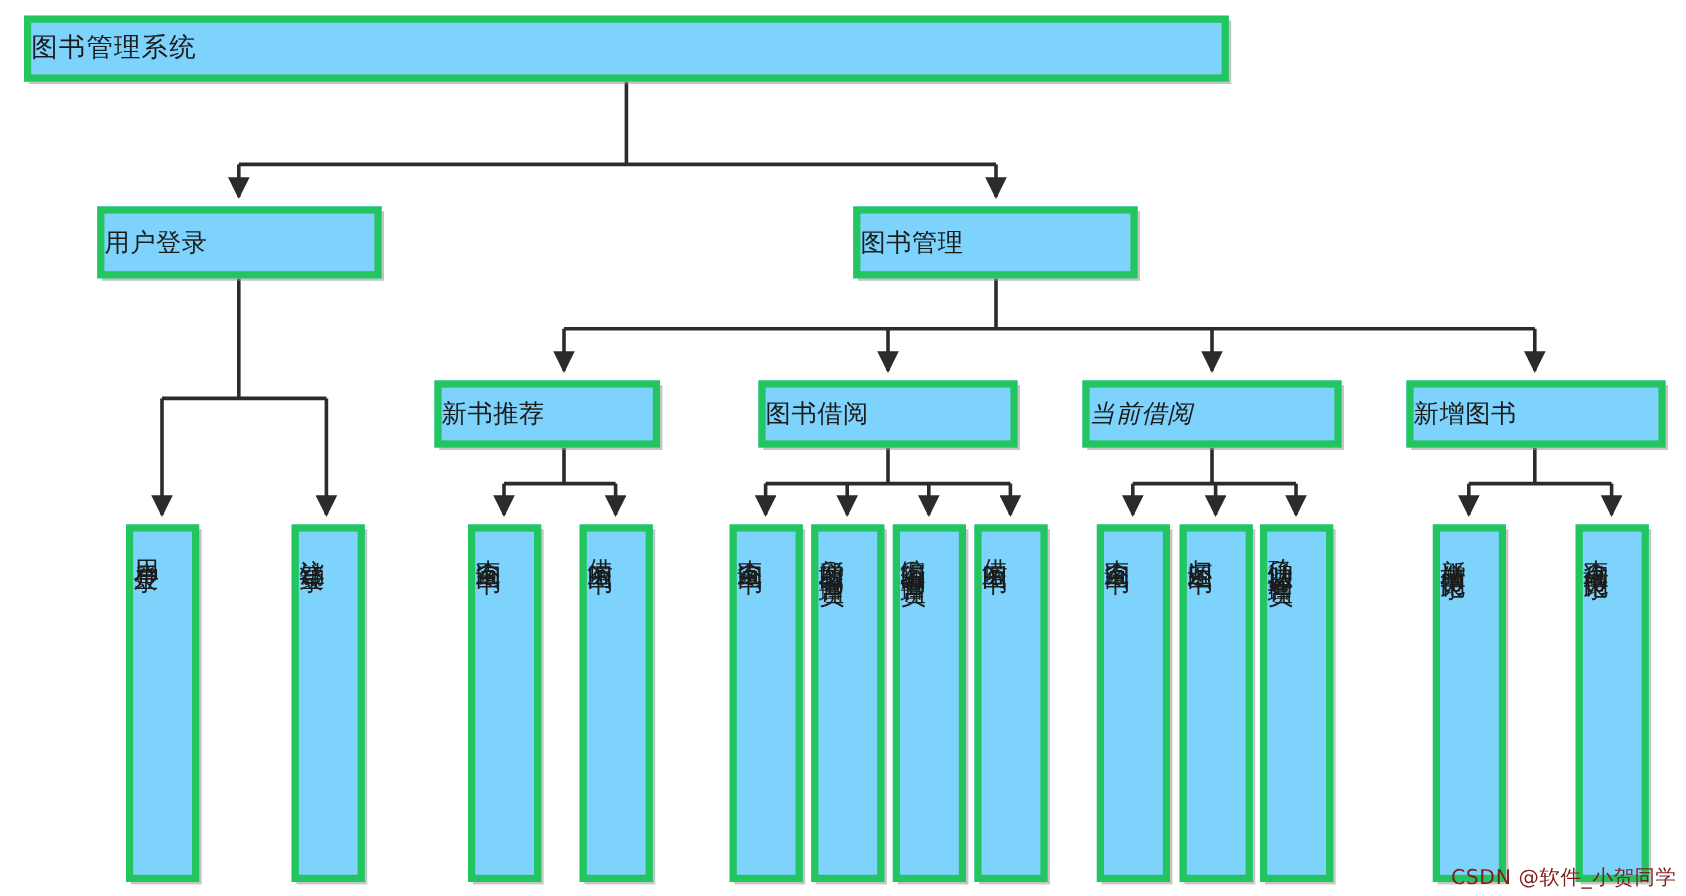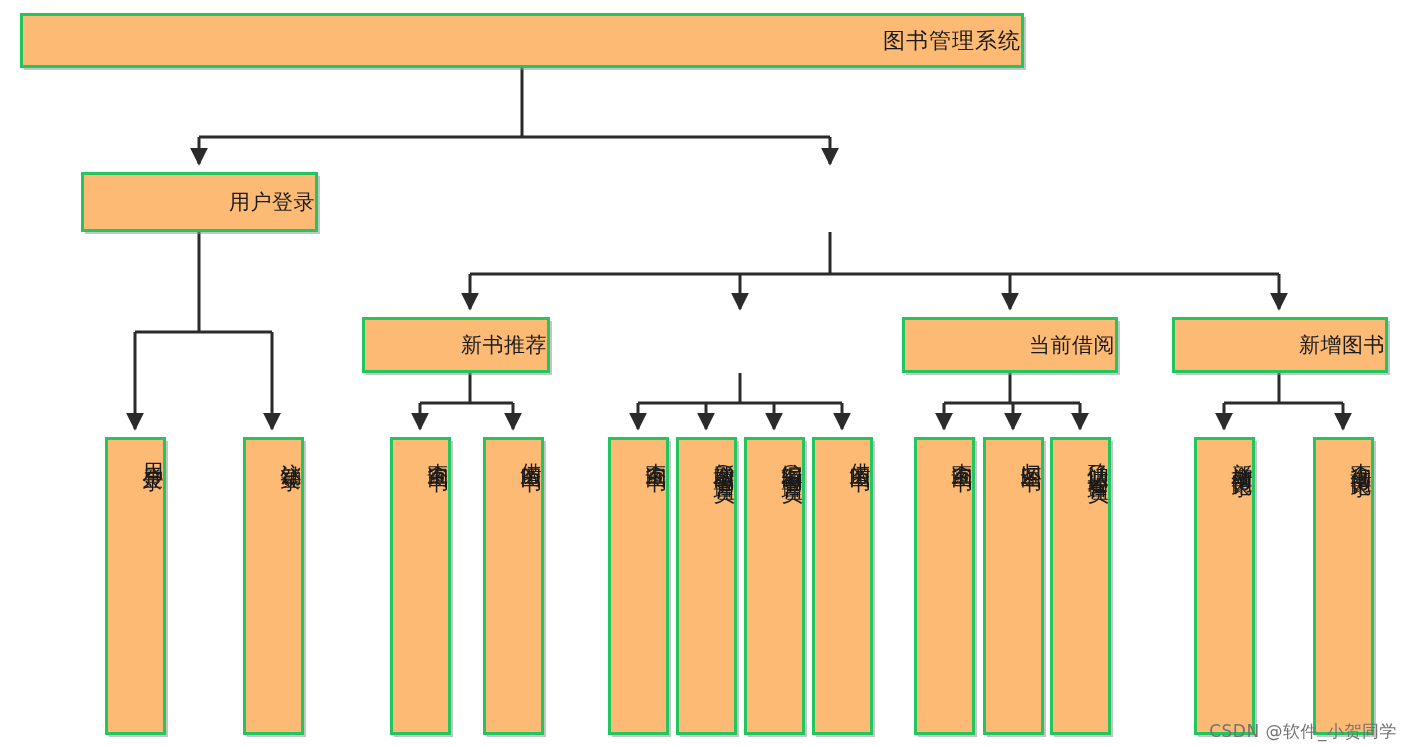--- a/index.html
+++ b/index.html
@@ -22,26 +22,26 @@
     position: absolute;
     left: 0;
     top: 0;
     width: 1405px;
     height: 747px;
     pointer-events: none;
   }
   .node {
     position: absolute;
     box-sizing: border-box;
-    background: #fdba74;
-    border: 3px solid #22c55e;
+    background: #7dd3fc;
+    border: 6px solid #22c55e;
     box-shadow: 3px 3px 0 -1px rgba(150,150,150,0.55);
     display: flex;
     align-items: center;
-    justify-content: flex-end;
+    justify-content: flex-start;
     color: #1b1b1b;
   }
   .node .label {
     display: block;
     text-align: center;
     line-height: 1.16;
     white-space: nowrap;
     color: #1b1b1b;
   }
   
@@ -65,21 +65,21 @@
     letter-spacing: 3px;
     line-height: 1;
     white-space: nowrap;
     text-align: left;
   }
   .watermark {
     position: absolute;
     right: 8px;
     bottom: 4px;
     font-size: 17px;
-    color: #737373;
+    color: #7f1d1d;
     letter-spacing: 0.5px;
     white-space: nowrap;
     user-select: none;
   }
 </style>
 </head>
 <body>
 
 <div id="canvas">
 
@@ -136,27 +136,33 @@
   </svg>
 
   <div class="node root horiz" style="left:20px; top:13px; width:1004px; height:55px;">
     <span class="label">图书管理系统</span>
   </div>
 
   <div class="node horiz" style="left:81px; top:172px; width:237px; height:60px;">
     <span class="label">用户登录</span>
   </div>
 
+  <div class="node horiz" style="left:711px; top:172px; width:237px; height:60px;">
+    <span class="label">图书管理</span>
+  </div>
 
   <div class="node horiz" style="left:362px; top:317px; width:188px; height:56px;">
     <span class="label">新书推荐</span>
   </div>
 
-
-  <div class="node horiz" style="left:902px; top:317px; width:216px; height:56px;">
+  <div class="node horiz" style="left:632px; top:317px; width:216px; height:56px;">
+    <span class="label">图书借阅</span>
+  </div>
+
+  <div class="node horiz" style="left:902px; top:317px; width:216px; height:56px;font-style:italic;">
     <span class="label">当前借阅</span>
   </div>
 
   <div class="node horiz" style="left:1172px; top:317px; width:216px; height:56px;">
     <span class="label">新增图书</span>
   </div>
 
   <div class="node vert" style="left:105px; top:437px; width:61px; height:298px;">
     <span class="label">用户登录</span>
   </div>

